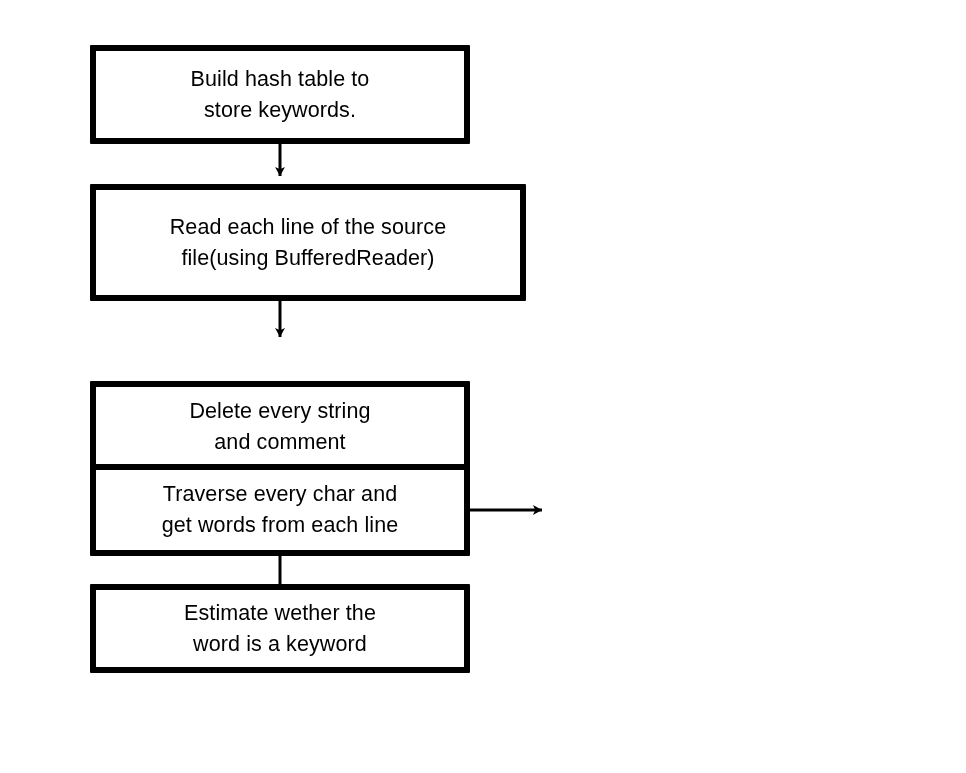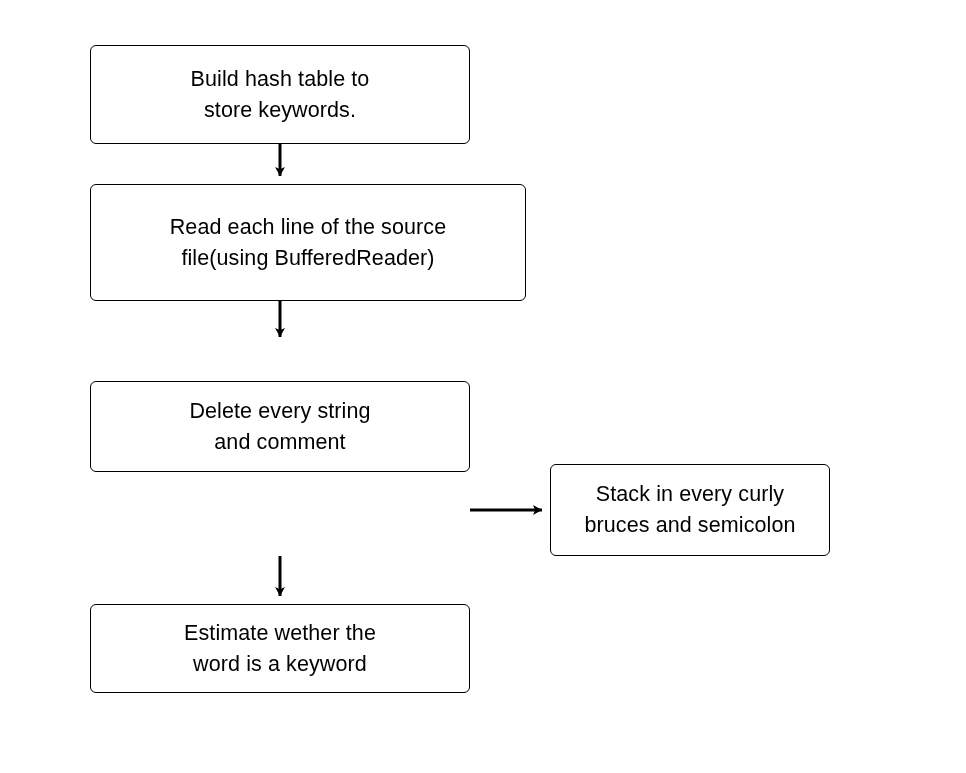--- a/index.html
+++ b/index.html
@@ -23,41 +23,41 @@
   #flow-svg {
     position: absolute;
     left: 0;
     top: 0;
     width: 966px;
     height: 773px;
   }
   .node {
     position: absolute;
     box-sizing: border-box;
-    border: 1px solid #000000;
-    border-radius: 6px;
+    border: 6px solid #000000;
+    border-radius: 1px;
     background: #ffffff;
     display: flex;
     align-items: center;
     justify-content: center;
     text-align: center;
   }
   .node-label {
     font-size: 21.5px;
     line-height: 31px;
     color: #000000;
     white-space: pre-line;
     letter-spacing: 0.1px;
   }
   
   #node-build-hash-table { left: 90px;  top: 45px;  width: 380px; height: 99px; }
   #node-read-source-file { left: 90px;  top: 184px; width: 436px; height: 117px; }
   #node-delete-strings    { left: 90px;  top: 345px; width: 380px; height: 91px; margin-top: 36px;  }
   #node-traverse-chars    { left: 90px;  top: 464px; width: 380px; height: 92px;  }
-  #node-estimate-keyword  { left: 90px;  top: 604px; width: 380px; height: 89px;  }
+  #node-estimate-keyword  { left: 90px;  top: 584px; width: 380px; height: 89px;  }
   #node-stack-braces      { left: 550px; top: 464px; width: 280px; height: 92px;  }
 </style>
 </head>
 <body>
 
 <div id="flowchart-canvas">
 
   <svg id="flow-svg" viewBox="0 0 966 773" xmlns="http://www.w3.org/2000/svg">
     <defs>
       <marker id="arrowhead" markerWidth="10" markerHeight="10" refX="9" refY="5" orient="auto" markerUnits="userSpaceOnUse">
@@ -94,24 +94,24 @@
   <div class="node" id="node-read-source-file">
     <span class="node-label">Read each line of the source
 file(using BufferedReader)</span>
   </div>
 
   <div class="node" id="node-delete-strings">
     <span class="node-label">Delete every string
 and comment</span>
   </div>
 
+  <div class="node" id="node-traverse-chars">
+    <span class="node-label">Traverse every char and
+get words from each line</span>
+  </div>
 
-  <div class="node" id="node-stack-braces">
-    <span class="node-label">Stack in every curly
-bruces and semicolon</span>
-  </div>
 
   <div class="node" id="node-estimate-keyword">
     <span class="node-label">Estimate wether the
 word is a keyword</span>
   </div>
 
 </div>
 
 </body></html>

